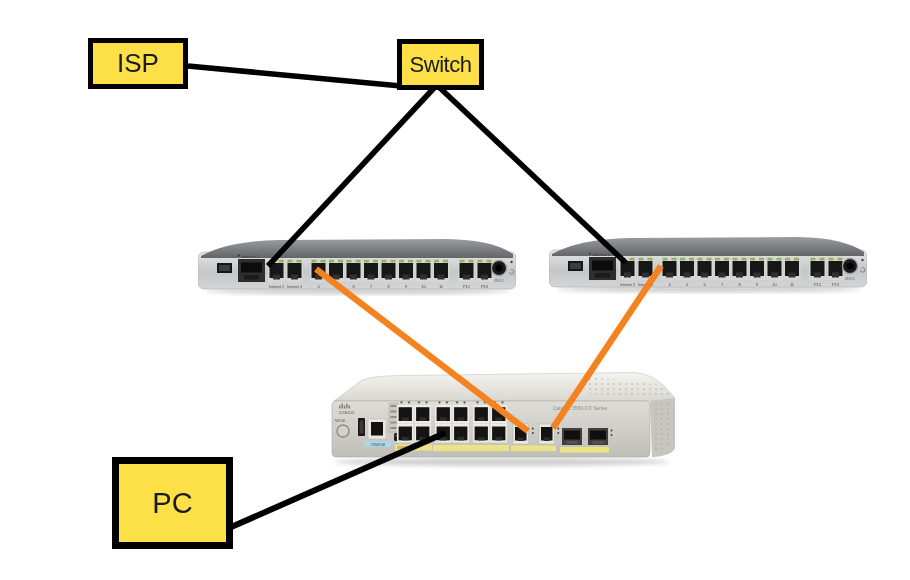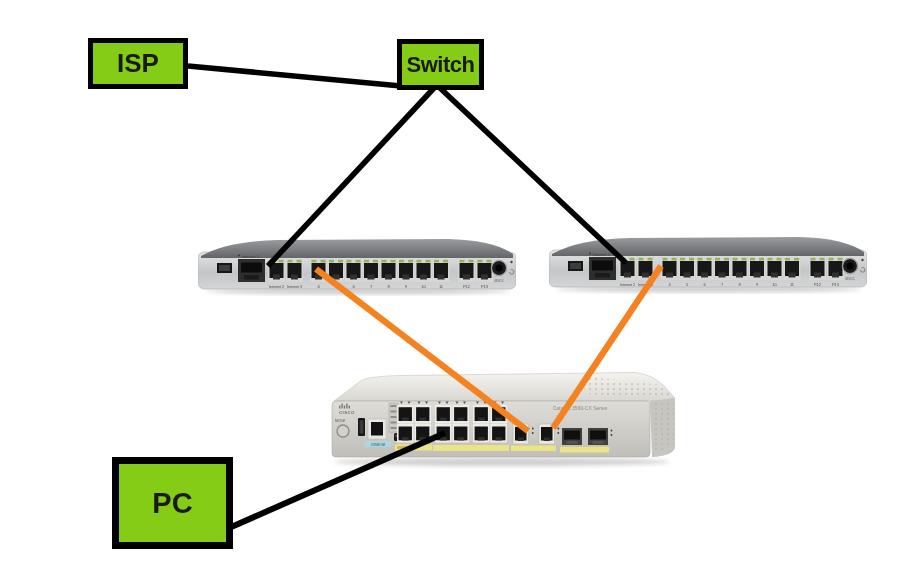--- a/index.html
+++ b/index.html
@@ -3,23 +3,23 @@
 <meta charset="utf-8">
 <style>
   html,body{margin:0;padding:0;background:#ffffff;}
   .canvas{
     position:relative;width:910px;height:580px;background:#ffffff;overflow:hidden;
     font-family:"Liberation Sans", sans-serif;
   }
   .dev{position:absolute;}
   .overlay{position:absolute;left:0;top:0;pointer-events:none;}
   .node{
-    position:absolute;box-sizing:border-box;background:#84cc16;border:5px solid #000;
+    position:absolute;box-sizing:border-box;background:#fde047;border:5px solid #000;
     display:flex;align-items:center;justify-content:center;
-    font-weight:bold;color:#1a1a1a;
+    font-weight:normal;color:#1a1a1a;
   }
   .node-isp{left:88px;top:38px;width:100px;height:51px;font-size:26px;}
   .node-switch{left:397px;top:39px;width:87px;height:51px;font-size:22px;letter-spacing:-0.5px;}
   .node-pc{left:112px;top:457px;width:121px;height:92px;border-width:7px;font-size:29px;}
   .wanvip{
     position:absolute;left:548px;top:40px;font-size:25px;font-weight:bold;
     color:#161616;letter-spacing:-0.3px;white-space:nowrap;
   }
   svg text{font-family:"Liberation Sans", sans-serif;}
 </style>

